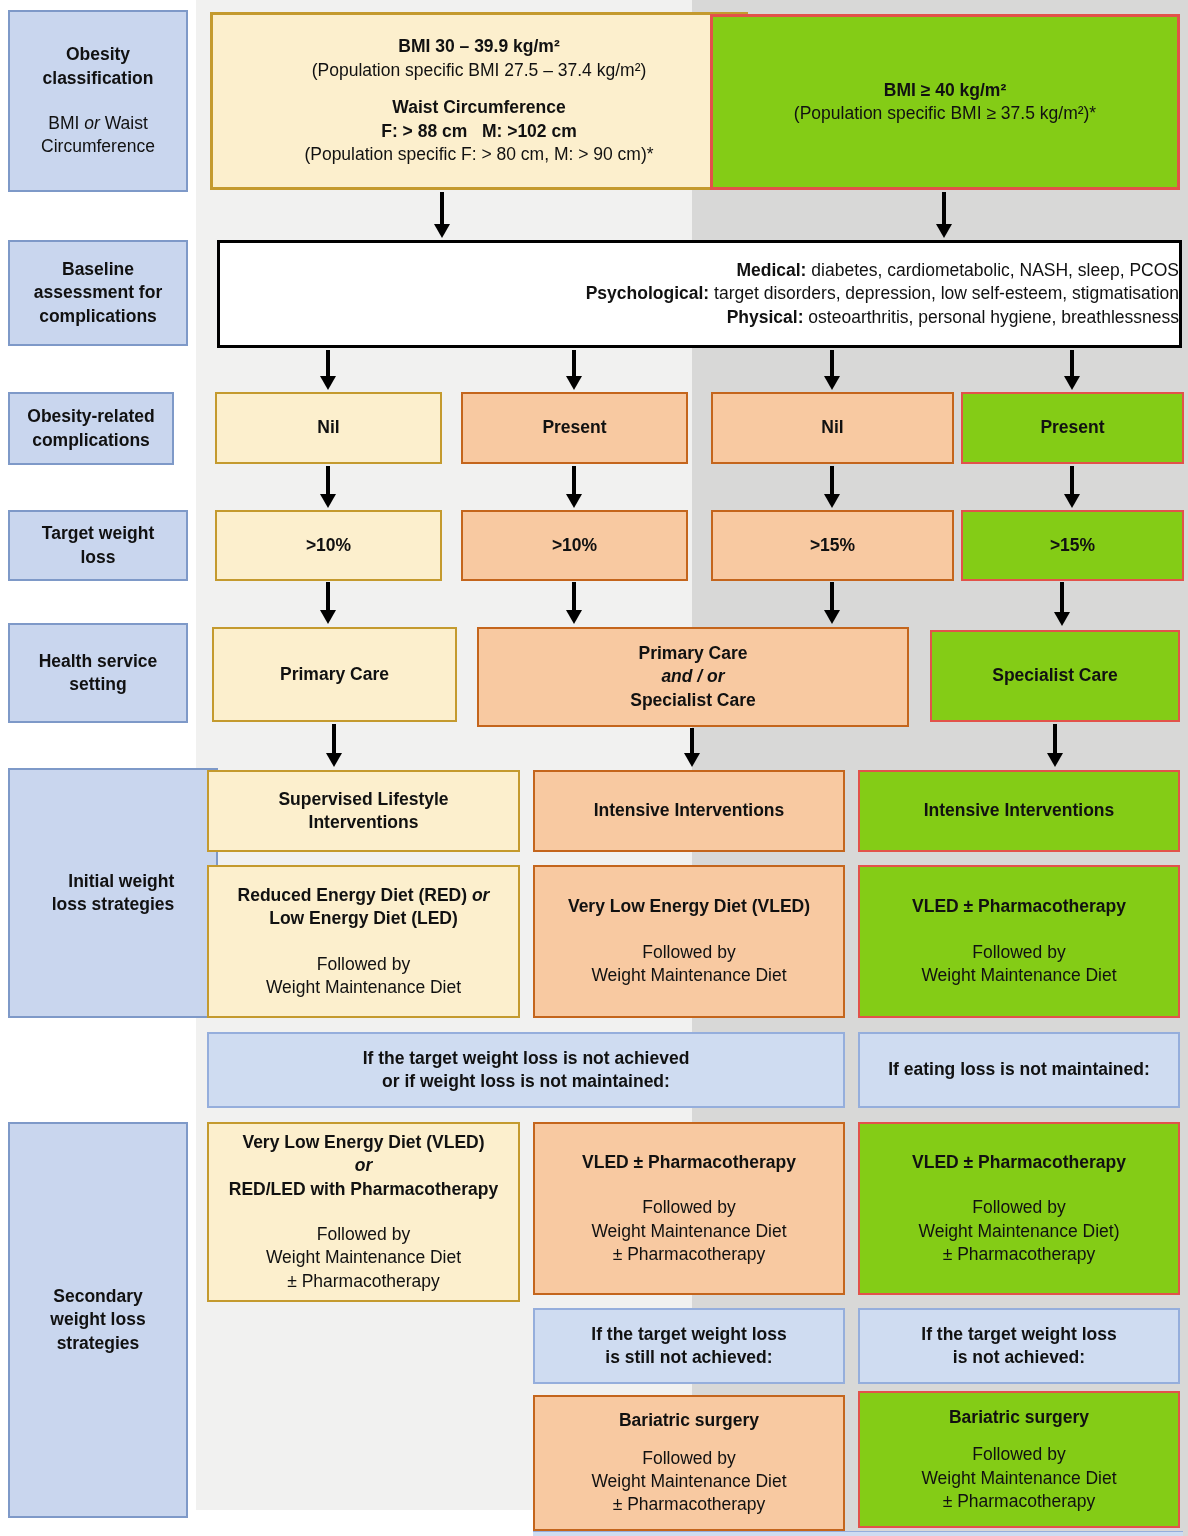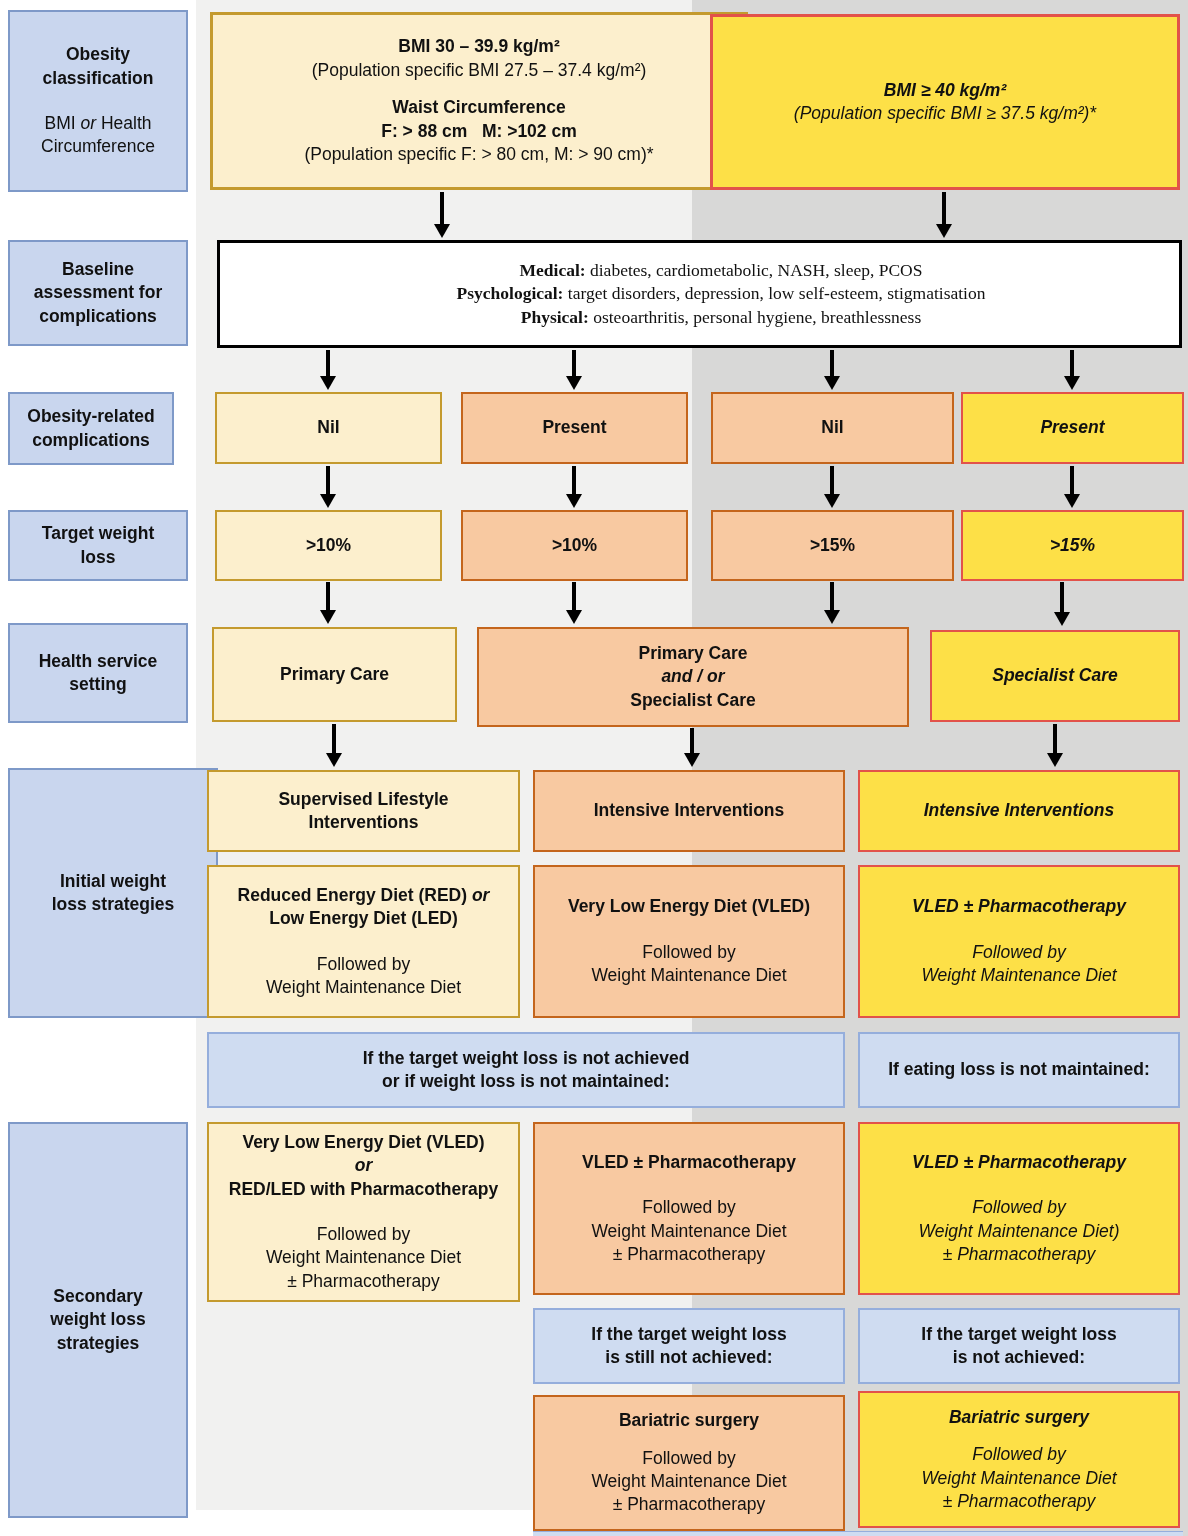--- a/index.html
+++ b/index.html
@@ -11,24 +11,24 @@
   .panel{position:absolute;top:0;}
   .panel-light{left:196px;width:496px;height:1510px;background:#f1f1f0;}
   .panel-dark{left:692px;width:496px;height:1536px;background:#d8d8d7;}
   .box{
     position:absolute;box-sizing:border-box;z-index:2;
     display:flex;flex-direction:column;align-items:center;justify-content:center;
     text-align:center;border:2.5px solid #000;background:#fff;
   }
   .yellow{background:#fcefcd;border-color:#c49a2e;}
   .orange{background:#f8c9a1;border-color:#c4651c;}
-  .pink{background:#fde047;border-color:#e2524a;font-style:italic;}
+  .pink{background:#84cc16;border-color:#e2524a;}
   .blue{background:#c9d6ee;border-color:#7e99c8;border-width:2px;}
   .note{background:#cfdcf1;border-color:#95aedc;border-width:2px;}
-  .white{background:#ffffff;border-color:#000;border-width:3px;align-items:center;text-align:left;padding-left:43px;font-family:Liberation Serif, serif;}
+  .white{background:#ffffff;border-color:#000;border-width:3px;align-items:flex-end;text-align:left;padding-left:43px;}
   .pre{white-space:pre-line;}
   .b{font-weight:700;}
   .it{font-style:italic;}
   .gap14{height:14px;}
   .gap22{height:22px;}
   .arrow-stem{position:absolute;width:3.5px;background:#000;z-index:1;}
   .arrow-head{position:absolute;width:0;height:0;z-index:1;
     border-left:8px solid transparent;border-right:8px solid transparent;border-top:14px solid #000;}
   .strip{position:absolute;background:#cfdcf1;border-top:1.5px solid #95aedc;z-index:1;}
 </style>
@@ -39,21 +39,21 @@
 
   <div class="panel panel-light"></div>
   <div class="panel panel-dark"></div>
 
   <div class="strip" style="left:533px;top:1531px;width:650px;height:5px;"></div>
 
   <div class="box blue" style="left:8px;top:10px;width:180px;height:182px;">
     <div class="b pre">Obesity
 classification</div>
     <div class="gap22"></div>
-    <div><span>BMI</span> <span class="it">or</span> <span>Health</span></div>
+    <div><span>BMI</span> <span class="it">or</span> <span>Waist</span></div>
     <div>Circumference</div>
   </div>
 
   <div class="box blue" style="left:8px;top:240px;width:180px;height:106px;">
     <div class="b pre">Baseline
 assessment for
 complications</div>
   </div>
 
   <div class="box blue" style="left:8px;top:392px;width:166px;height:73px;">
@@ -64,21 +64,21 @@
   <div class="box blue" style="left:8px;top:510px;width:180px;height:71px;">
     <div class="b pre">Target weight
 loss</div>
   </div>
 
   <div class="box blue" style="left:8px;top:623px;width:180px;height:100px;">
     <div class="b pre">Health service
 setting</div>
   </div>
 
-  <div class="box blue" style="left:8px;top:768px;width:210px;height:250px;">
+  <div class="box blue" style="left:8px;top:768px;width:210px;height:250px;text-align:right;">
     <div class="b pre">Initial weight
 loss strategies</div>
   </div>
 
   <div class="box blue" style="left:8px;top:1122px;width:180px;height:396px;">
     <div class="b pre">Secondary
 weight loss
 strategies</div>
   </div>
 

